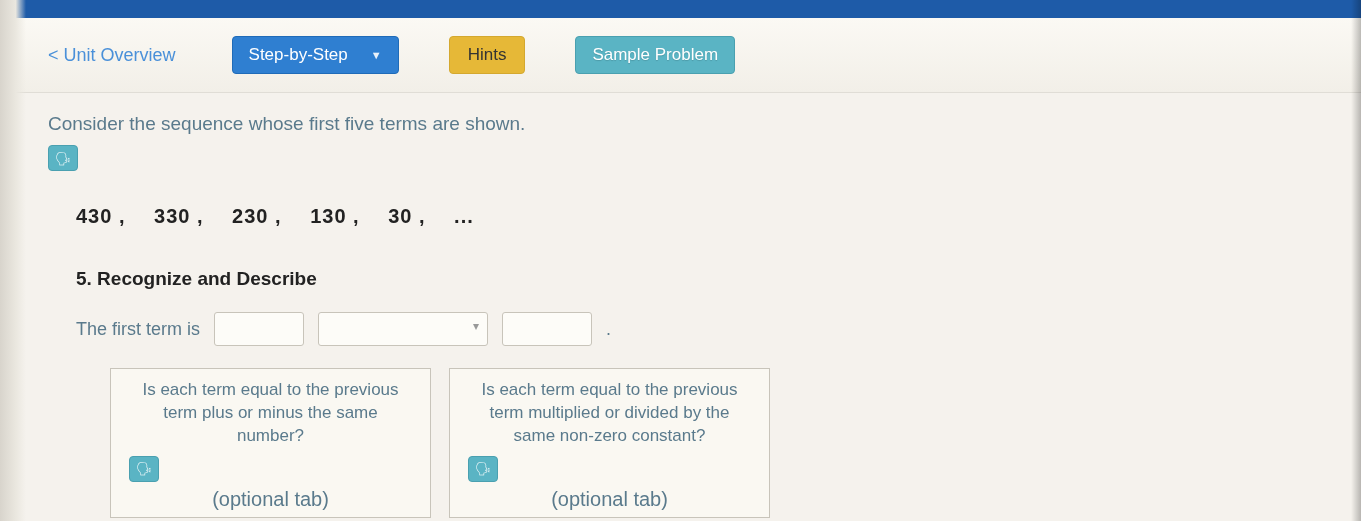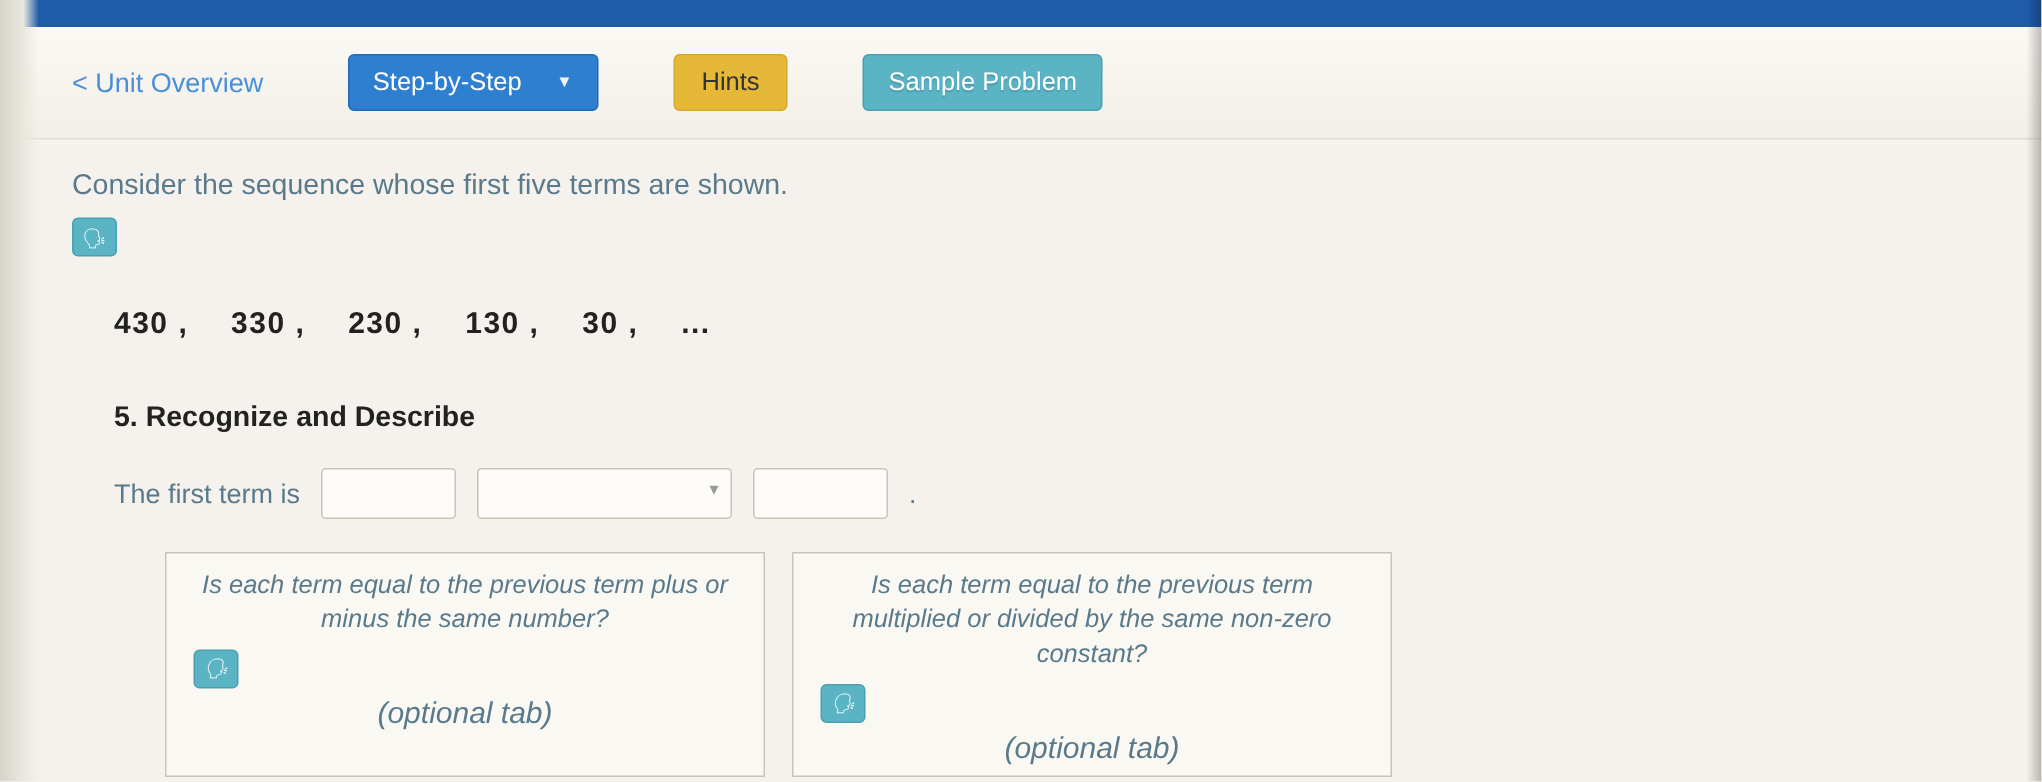--- a/index.html
+++ b/index.html
@@ -95,24 +95,23 @@
   .blank.sel { min-width: 170px; position:relative;}
   .blank.sel::after{content:"▾"; position:absolute; right:8px; top:6px; color:#999; font-size:12px;}
   .two-col {
     display: flex;
     gap: 0;
     margin: 22px 0 0 62px;
   }
   .card {
     border: 1px solid #c8c4ba;
     background: #faf8f2;
-    width: 400px;
+    width: 321px;
     padding: 10px 18px 6px 18px;
     position: relative;
-    font-style: italic;
   }
   .card + .card { margin-left: 18px; }
   .card-q {
     text-align: center;
     color: #5a7a8c;
     font-size: 17px;
     line-height: 1.35;
     margin-bottom: 8px;
   }
   .card .audio-btn { position:relative; }

